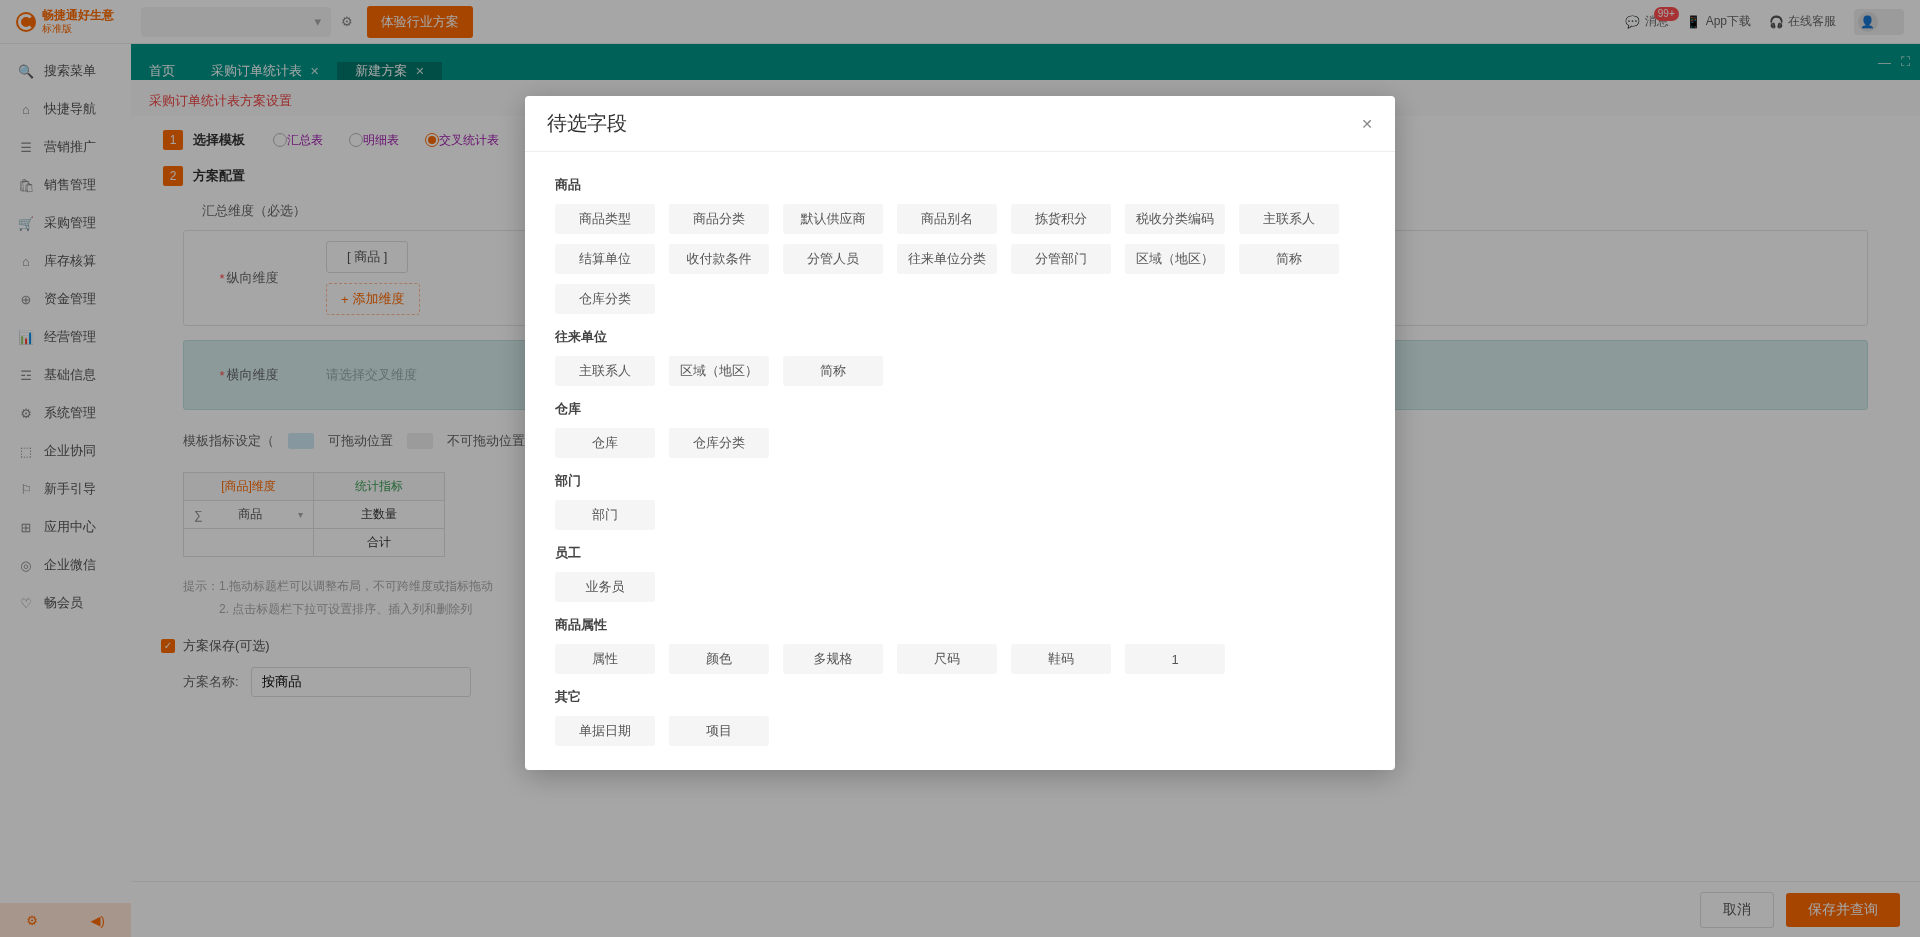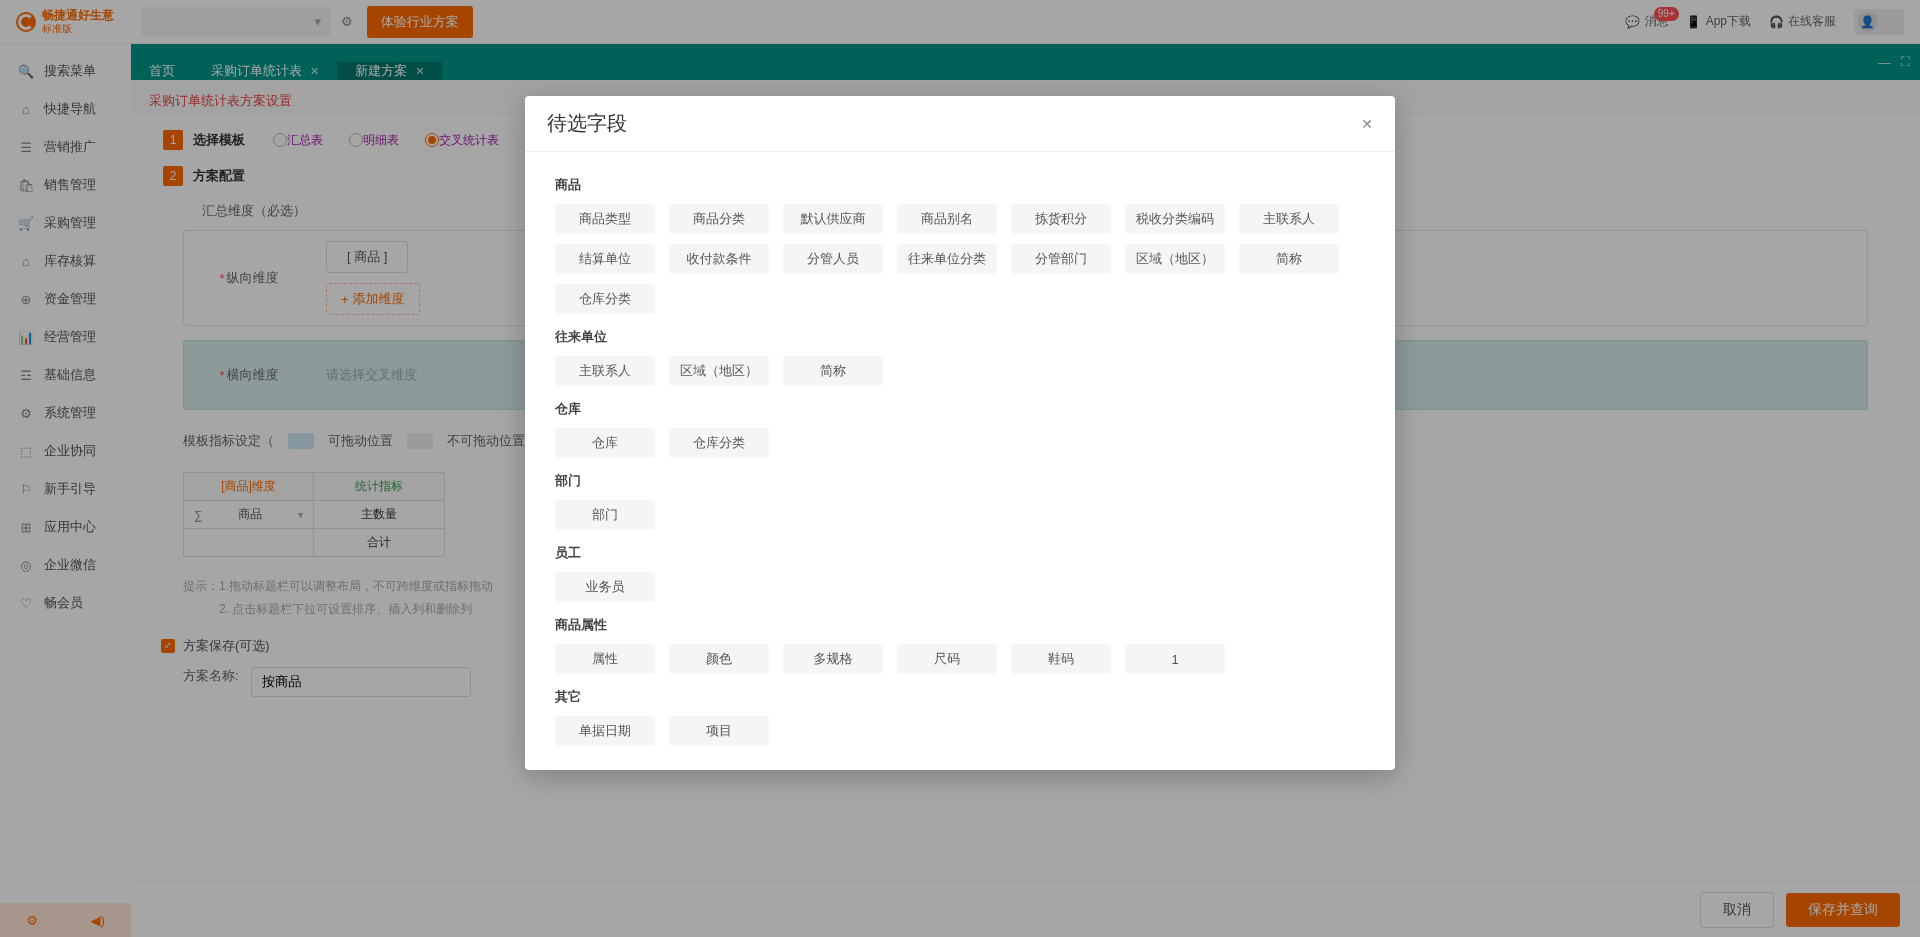--- a/index.html
+++ b/index.html
@@ -83,21 +83,21 @@
 .pt-row { display:flex;}
 .pt-foot { display:flex;}
 .dd-sel { display:flex; align-items:center; justify-content:space-between; width:100%; color:#555; gap:6px;}
 .sigma { color:#888;}
 .dd-chev { color:#aaa; font-size:10px;}
 
 .hint { color:#aaa; font-size:12px; padding:16px 40px 4px; line-height:1.9;}
 
 .save-row { padding: 12px 0 6px 18px; display:flex; align-items:center; gap:8px; color:#555; border-top:0;}
 .chk { width:14px; height:14px; background:#ff6a00; border-radius:2px; display:inline-flex; align-items:center; justify-content:center; color:#fff; font-size:10px;}
-.name-row { padding: 6px 0 0 40px; display:flex; align-items:flex-start; gap:12px; color:#666;}
+.name-row { padding: 6px 0 0 40px; display:flex; align-items:center; gap:12px; color:#666;}
 .name-input { width:220px; height:30px; border:1px solid #ddd; border-radius:3px; padding:0 10px; }
 
 
 .footer-bar { height: 56px; background: #fff; border-top: 1px solid #eee; display: flex; align-items: center; justify-content: flex-end; padding: 0 20px; gap: 12px; }
 .btn { padding: 8px 22px; border-radius: 3px; font-size: 14px; cursor: pointer; }
 .btn-default { background:#fff; border:1px solid #ddd; color:#555;}
 .btn-primary { background:#ff6a00; color:#fff; }
 
 
 .overlay { position: fixed; inset: 0; background: rgba(0,0,0,.35); z-index: 50;}

